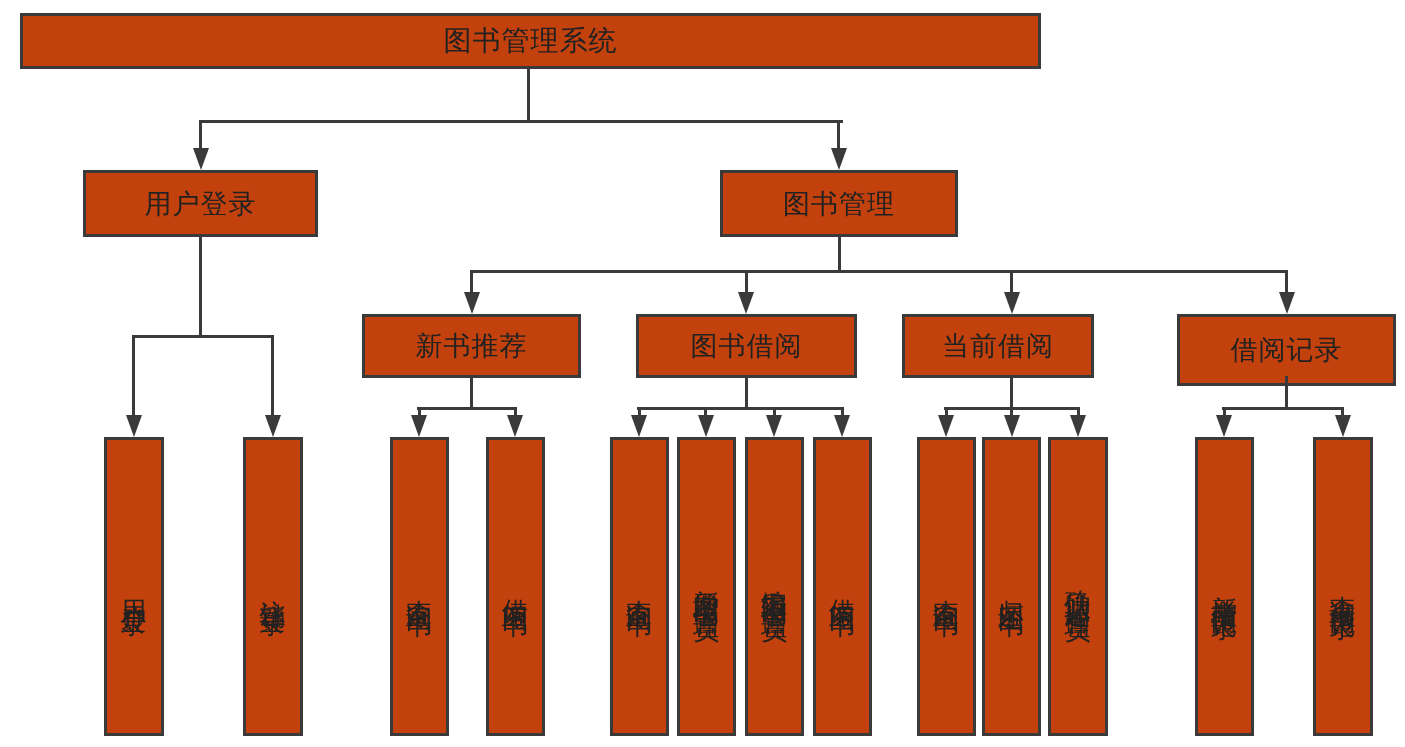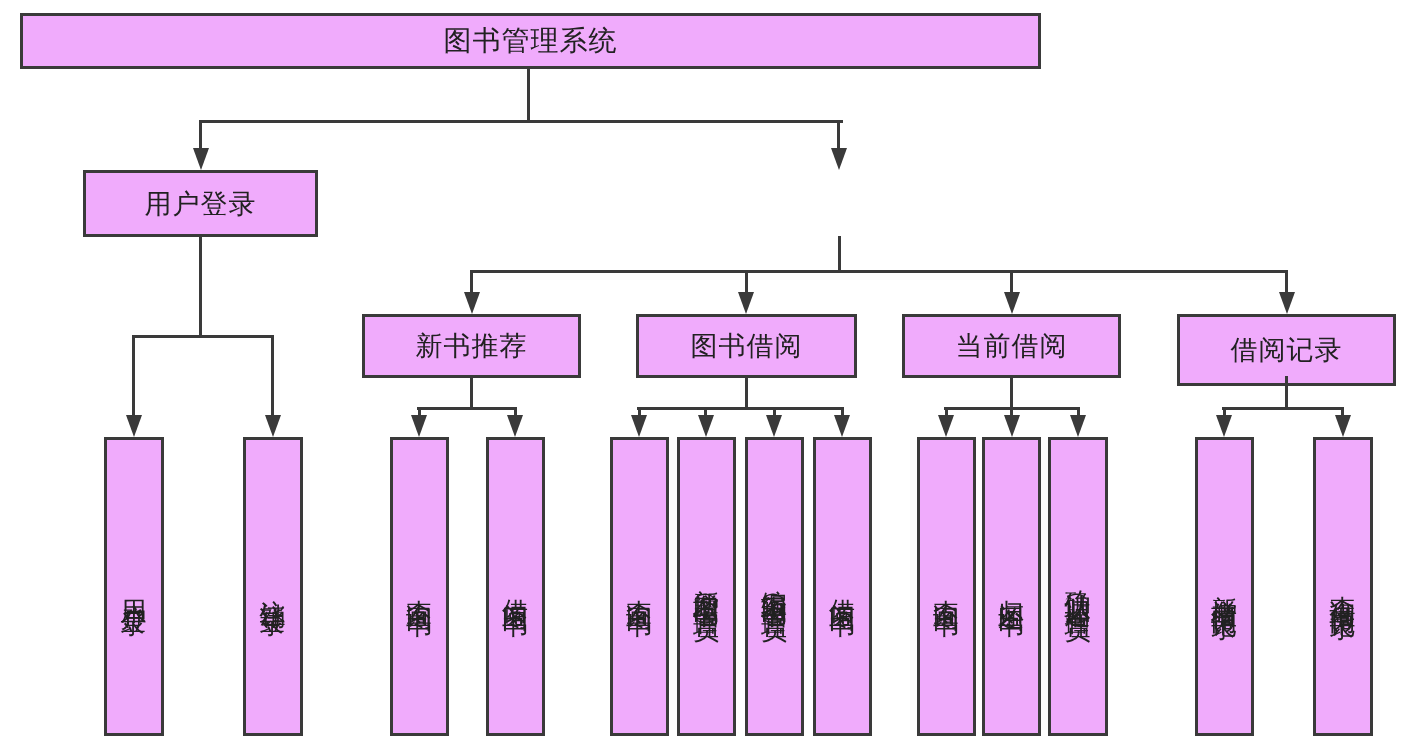--- a/index.html
+++ b/index.html
@@ -9,21 +9,21 @@
     --bg:#ffffff;
   }
   html,body{margin:0;padding:0;background:var(--bg);}
   body{font-family:"DejaVu Sans","Liberation Sans",sans-serif;}
   #canvas{
     position:relative;width:1405px;height:747px;background:var(--bg);
     overflow:hidden;
   }
   .box{
     position:absolute;box-sizing:border-box;border:3px solid var(--line);
-    background:#f0abfc;display:flex;align-items:center;justify-content:center;
+    background:#c2410c;display:flex;align-items:center;justify-content:center;
     color:var(--text);
   }
   .h{font-size:27px;letter-spacing:1px;white-space:nowrap;}
   .h-title{font-size:28px;letter-spacing:1px;white-space:nowrap;}
   .v{
     writing-mode:vertical-rl;text-orientation:mixed;
     font-size:26px;letter-spacing:4px;line-height:1;
   }
   .hline{position:absolute;height:3px;background:var(--line);}
   .vline{position:absolute;width:3px;background:var(--line);}
@@ -38,24 +38,25 @@
   }
 </style>
 </head>
 <body>
 
 <div id="canvas">
 
   <div class="box h-title" style="left:20px;top:13px;width:1021px;height:56px">图书管理系统</div>
 
   <div class="box h" style="left:83px;top:170px;width:235px;height:67px">用户登录</div>
+  <div class="box h" style="left:720px;top:170px;width:238px;height:67px">图书管理</div>
 
   <div class="box h" style="left:636px;top:314px;width:221px;height:64px">图书借阅</div>
   <div class="box h" style="left:362px;top:314px;width:219px;height:64px">新书推荐</div>
-  <div class="box h" style="left:902px;top:314px;width:219px;height:64px">当前借阅</div>
+  <div class="box h" style="left:902px;top:314px;width:192px;height:64px">当前借阅</div>
   <div class="box h" style="left:1177px;top:314px;width:219px;height:72px">借阅记录</div>
 
   <div class="box v" style="left:104px;top:437px;width:60px;height:299px">用户登录</div>
   <div class="box v" style="left:243px;top:437px;width:60px;height:299px">注销登录</div>
 
   <div class="box v" style="left:390px;top:437px;width:59px;height:299px">查询图书</div>
   <div class="box v" style="left:486px;top:437px;width:59px;height:299px">借阅图书</div>
 
   <div class="box v" style="left:610px;top:437px;width:59px;height:299px">查询图书</div>
   <div class="box v" style="left:677px;top:437px;width:59px;height:299px">新增图书（管理员）</div>

